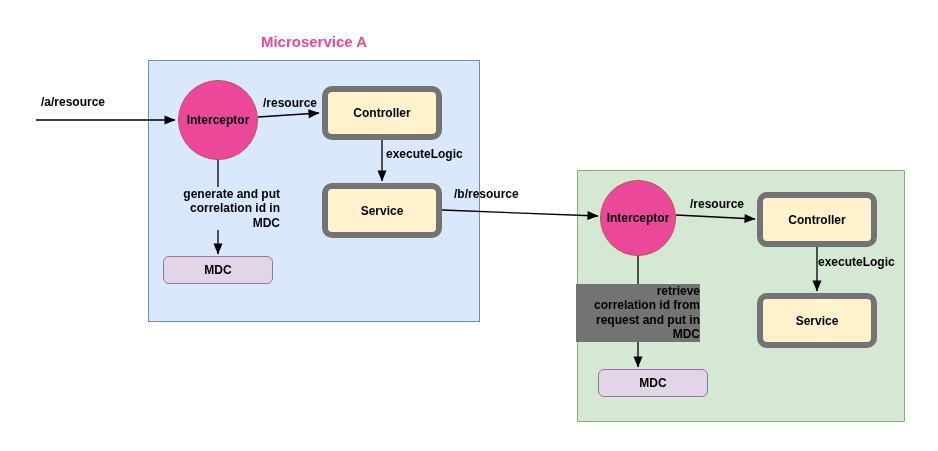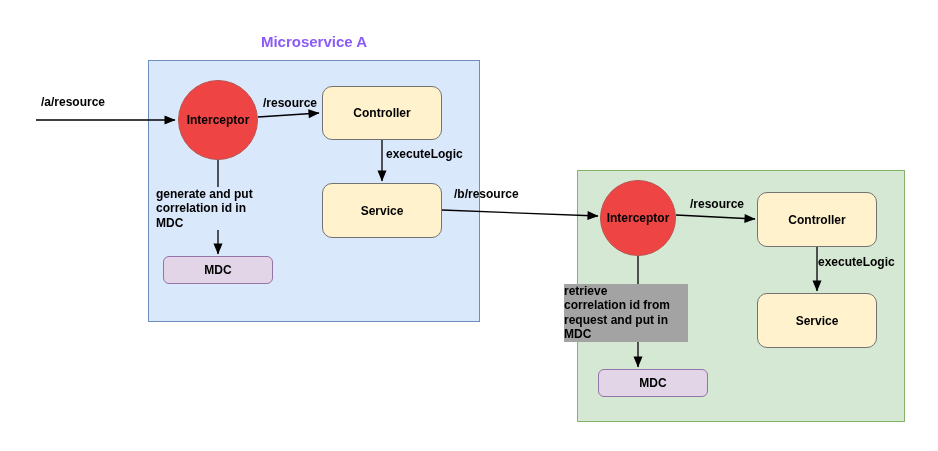--- a/index.html
+++ b/index.html
@@ -15,36 +15,36 @@
 
   .arrows { position: absolute; left: 0; top: 0; z-index: 2; }
 
   .container { position: absolute; z-index: 1; box-sizing: border-box; }
   .container-a { left: 148px; top: 60px;  width: 332px; height: 262px; background: #dae8fc; border: 1px solid #6c8ebf; }
   .container-b { left: 577px; top: 170px; width: 328px; height: 252px; background: #d5e8d4; border: 1px solid #82b366; }
 
   .title {
     position: absolute; z-index: 3;
     width: 220px; text-align: center;
-    font-size: 15px; font-weight: bold; color: #8b5cf6;
+    font-size: 15px; font-weight: bold; color: #ec4899;
   }
   .title-a { left: 204px; top: 33px; }
   .title-b { left: 641px; top: 145px; }
 
   .node {
     position: absolute; z-index: 3;
     display: flex; align-items: center; justify-content: center;
     font-size: 12px; font-weight: bold; color: #000;
     box-sizing: border-box; text-align: center;
   }
-  .circle { background: #ef4444; border: 1px solid #b85450; border-radius: 50%; }
+  .circle { background: #ec4899; border: 1px solid #b85450; border-radius: 50%; }
   .circle-a { left: 178px; top: 80px;  width: 80px; height: 80px; }
   .circle-b { left: 600px; top: 180px; width: 76px; height: 76px; }
 
-  .rect { background: #fff2cc; border: 1px solid #737373; border-radius: 10px; }
+  .rect { background: #fff2cc; border: 6px solid #737373; border-radius: 10px; }
   .controller-a { left: 322px; top: 86px;  width: 120px; height: 54px; }
   .service-a    { left: 322px; top: 183px; width: 120px; height: 55px; }
   .controller-b { left: 757px; top: 192px; width: 120px; height: 55px; }
   .service-b    { left: 757px; top: 293px; width: 120px; height: 55px; }
 
   .mdc { background: #e1d5e7; border: 1px solid #9673a6; border-radius: 6px; }
   .mdc-a { left: 163px; top: 256px; width: 110px; height: 28px; }
   .mdc-b { left: 598px; top: 369px; width: 110px; height: 28px; }
 
   .edge-label {
@@ -55,24 +55,24 @@
   .lbl-a-in      { left: 41px;  top: 95px; }
   .lbl-a-res     { left: 263px; top: 96px; }
   .lbl-a-exec    { left: 386px; top: 147px; }
   .lbl-b-in      { left: 454px; top: 187px; }
   .lbl-b-res     { left: 690px; top: 197px; }
   .lbl-b-exec    { left: 818px; top: 255px; }
 
   .note {
     position: absolute; z-index: 3;
     font-size: 12px; font-weight: bold; color: #000;
-    text-align: left; white-space: pre-line; line-height: 1.2;
+    text-align: right; white-space: pre-line; line-height: 1.2;
   }
   .note-a { left: 156px; top: 187px; width: 124px; background: #dae8fc; }
-  .note-b { left: 564px; top: 284px; width: 124px; background: #a3a3a3; }
+  .note-b { left: 576px; top: 284px; width: 124px; background: #737373; }
 </style>
 </head>
 <body>
 
 <div class="canvas">
 
   <div class="container container-a"></div>
   <div class="container container-b"></div>
 
   <svg class="arrows" width="938" height="451" viewBox="0 0 938 451">

